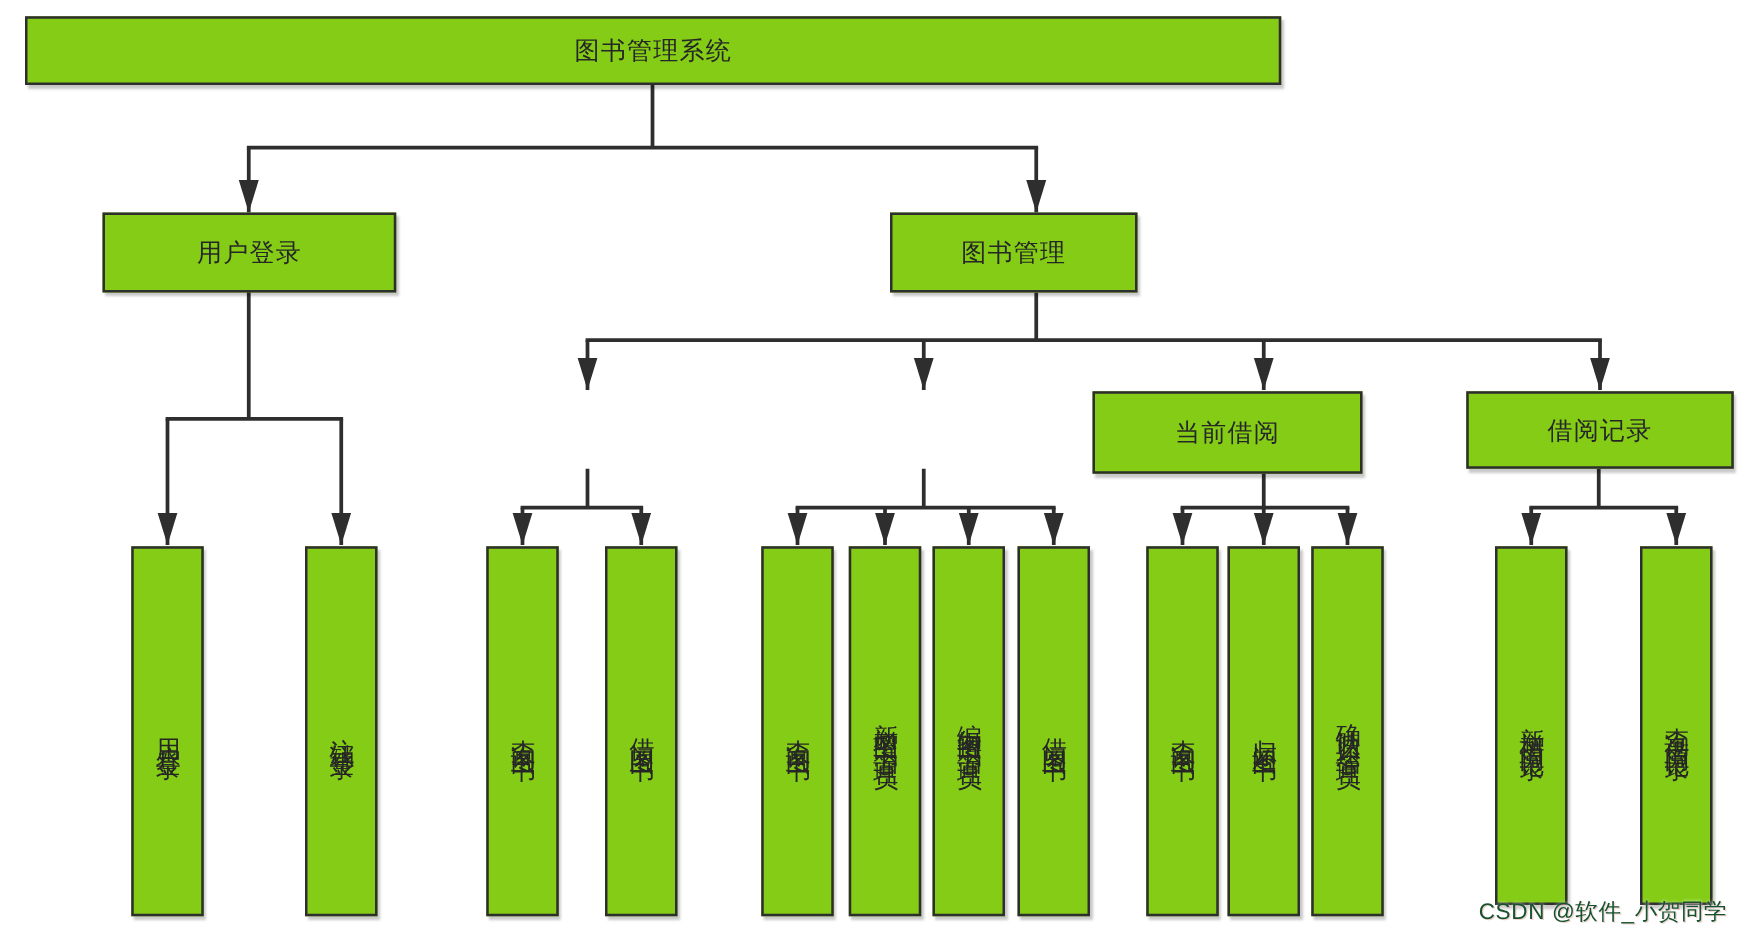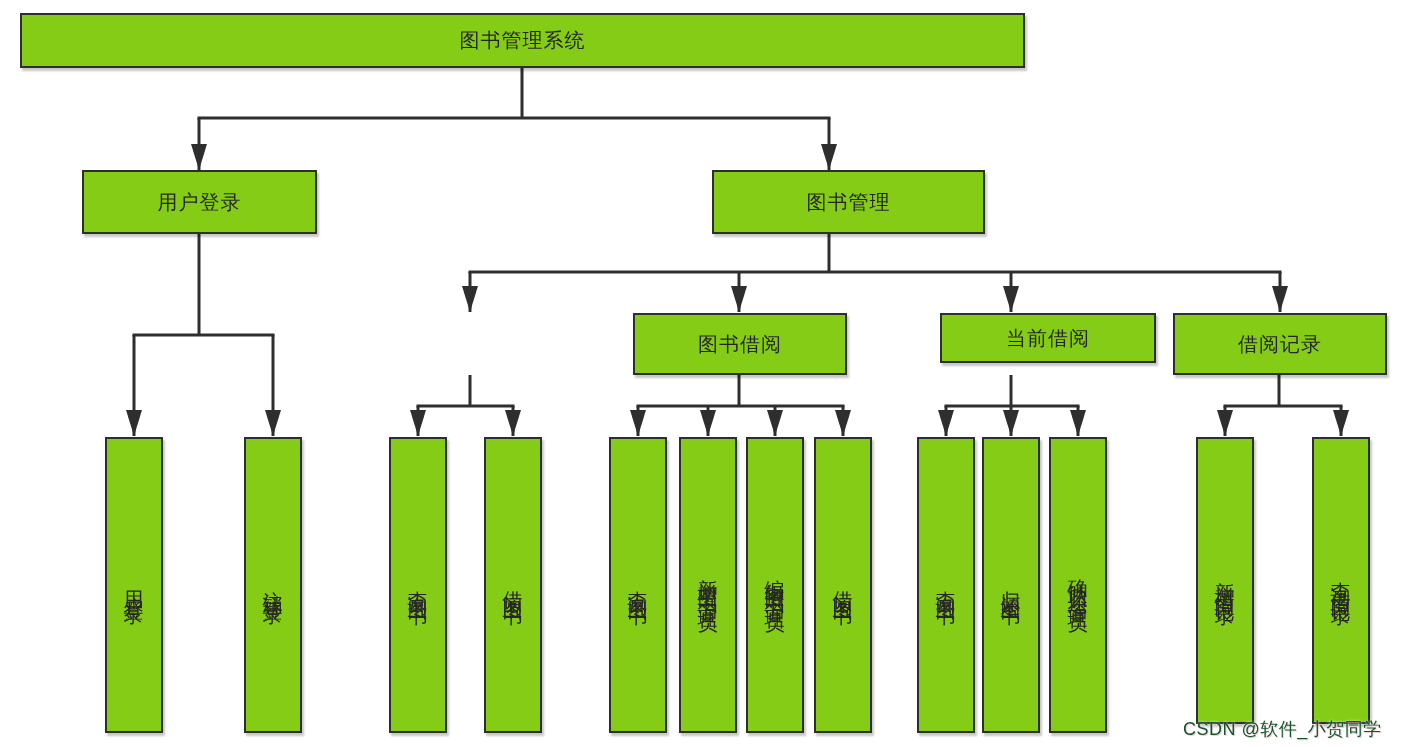--- a/index.html
+++ b/index.html
@@ -96,28 +96,25 @@
     </g>
   </svg>
 
   <div class="node" style="left:20px;top:13px;width:1005px;height:55px">
     <span>图书管理系统</span>
   </div>
 
   <div class="node" style="left:82px;top:170px;width:235px;height:64px">
     <span>用户登录</span>
   </div>
-  <div class="node" style="left:712px;top:170px;width:273px;height:64px">
+  <div class="node" style="left:712px;top:170px;width:198px;height:64px">
     <span>图书管理</span>
   </div>
 
-  <div class="node" style="left:633px;top:313px;width:214px;height:62px">
-    <span>图书借阅</span>
-  </div>
-  <div class="node" style="left:940px;top:313px;width:216px;height:50px">
+  <div class="node" style="left:874px;top:313px;width:216px;height:66px">
     <span>当前借阅</span>
   </div>
   <div class="node" style="left:1173px;top:313px;width:214px;height:62px">
     <span>借阅记录</span>
   </div>
 
   <div class="node leaf" style="left:105px;top:437px;width:58px;height:296px">
     <span class="vtext">用户登录</span>
   </div>
   <div class="node leaf" style="left:244px;top:437px;width:58px;height:296px">

